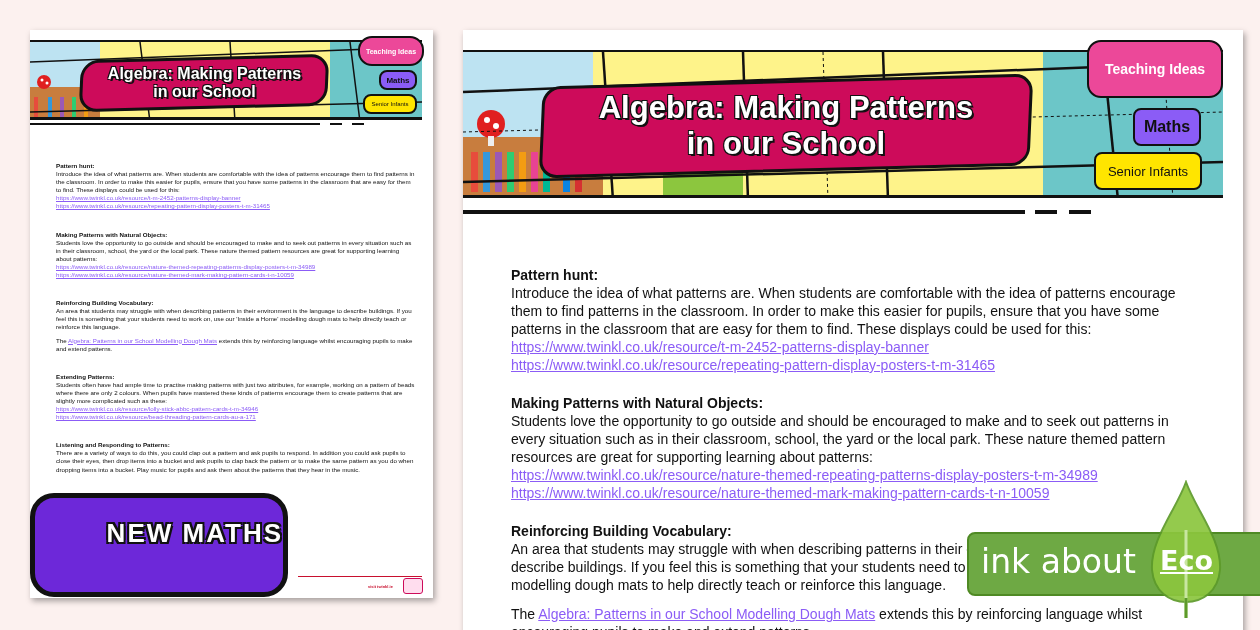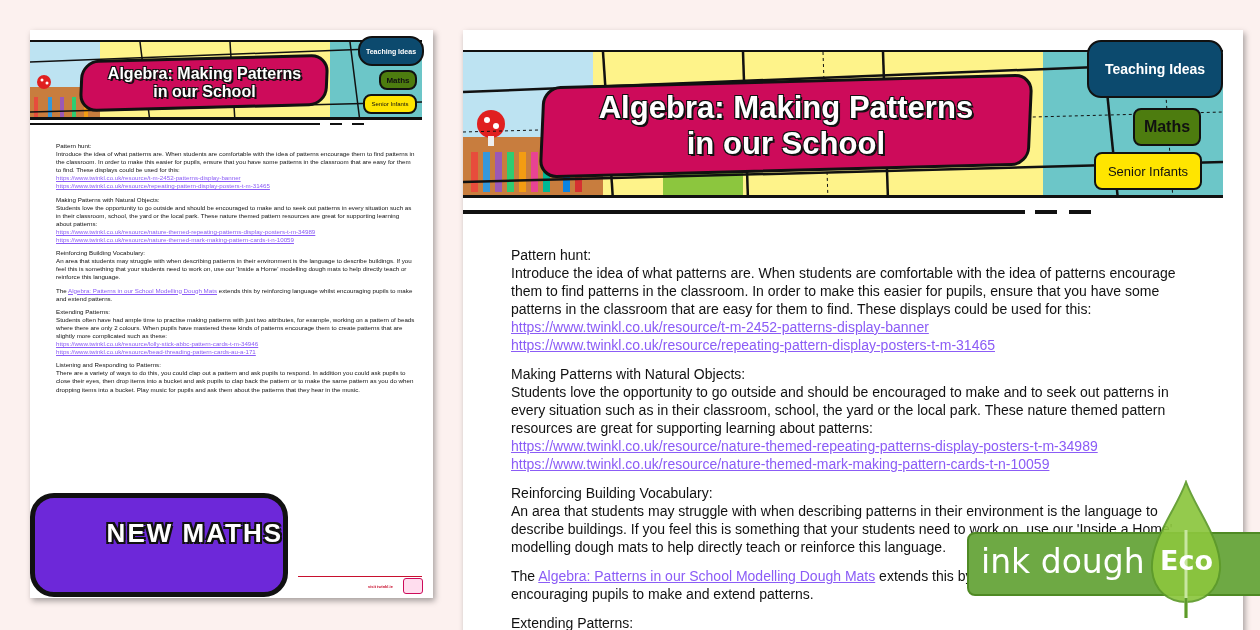--- a/index.html
+++ b/index.html
@@ -9,47 +9,47 @@
   .page { position: absolute; background: #fff; box-shadow: 2px 3px 6px rgba(0,0,0,0.35); overflow: hidden; }
   #page-left { left: 30px; top: 30px; width: 403px; height: 568px; }
   #page-right { left: 463px; top: 30px; width: 780px; height: 620px; }
 
   
   .banner { position: absolute; overflow: hidden; border-bottom: 3px solid #111; border-top: 2px solid #111; }
   .banner .scene { position: absolute; inset: 0; }
   .banner .title-box { position: absolute; background: #cd0b5a; border: 3px solid #111; border-radius: 18px; transform: skew(-4deg) rotate(-1.5deg); display: flex; align-items: center; justify-content: center; text-align: center; }
   .banner .title-text { color: #fff; font-weight: bold; text-shadow: -1px -1px 0 #111, 1px -1px 0 #111, -1px 1px 0 #111, 2px 2px 0 #111; line-height: 1.15; transform: skew(4deg) rotate(1.5deg); }
   .tag { position: absolute; border: 2px solid #111; border-radius: 8px; display: flex; align-items: center; justify-content: center; font-weight: bold; }
-  .tag.teaching { background: #0c4a6e; color: #fff; border-radius: 14px; }
-  .tag.maths { background: #4d7c0f; color: #111; }
+  .tag.teaching { background: #ec4899; color: #fff; border-radius: 14px; }
+  .tag.maths { background: #8b5cf6; color: #111; }
   .tag.infants { background: #ffe500; color: #111; font-weight: normal; }
   .rule { position: absolute; background: #111; }
 
   .content { position: absolute; color: #111; }
   .content .section { margin-bottom: 8px; }
-  .content .heading { font-weight: normal; }
+  .content .heading { font-weight: bold; margin-top: 20px; }
   .content a { color: #8b5cf6; text-decoration: underline; display: block; }
   .content a.inline { display: inline; font-weight: normal; }
 
   #page-left .content { left: 26px; top: 112px; width: 360px; font-size: 6.2px; line-height: 8.1px; }
   #page-left .content .section { margin-bottom: 5px; }
   #page-right .content { left: 48px; top: 216px; width: 690px; font-size: 14px; line-height: 18px; }
   #page-right .content .section { margin-bottom: 11px; }
 
   .curriculum { position: absolute; left: 30px; top: 493px; width: 258px; height: 104px; background: #6d28d9; border: 5px solid #111; border-radius: 24px; padding: 18px 0 0 20px; text-align: right; }
   .curriculum span { display: block; color: #fff; font-weight: bold; font-size: 26px; letter-spacing: 2px; line-height: 34px; text-shadow: -2px -2px 0 #111, 2px -2px 0 #111, -2px 2px 0 #111, 2px 2px 0 #111; }
 
   .footer-line { position: absolute; left: 268px; top: 546px; width: 124px; height: 1px; background: #c8102e; }
   .footer-text { position: absolute; left: 338px; top: 554px; font-size: 4px; color: #c8102e; font-weight: bold; }
   .footer-logo { position: absolute; left: 373px; top: 548px; width: 20px; height: 16px; border: 1px solid #cd0b5a; border-radius: 3px; background: #fde; }
 
   .eco { position: absolute; left: 967px; top: 532px; width: 300px; height: 64px; background: #6ea944; border: 2px solid #4f8a24; border-radius: 8px; }
   .eco-text { position: absolute; left: 12px; top: 8px; color: #fff; font-size: 33px; font-family: "DejaVu Sans", sans-serif; }
   .leaf { position: absolute; left: 1148px; top: 480px; width: 76px; height: 140px; }
-  .eco-label { position: absolute; left: 1160px; top: 545px; color: #fff; font-weight: bold; font-size: 27px; font-family: "DejaVu Sans", sans-serif; }
+  .eco-label { position: absolute; left: 1160px; top: 545px; color: #fff; font-weight: bold; font-size: 27px; font-family: "DejaVu Sans", sans-serif; text-decoration: underline; }
 </style>
 </head>
 <body>
 
 <div class="page" id="page-left">
   <div class="banner" style="left:0;top:10px;width:392px;height:80px;">
     <svg class="scene" width="392" height="80">
       <rect width="392" height="80" fill="#fef38a"></rect>
       <rect x="0" y="0" width="70" height="80" fill="#bde3f2"></rect>
       <rect x="0" y="45" width="70" height="35" fill="#c87d3e"></rect>
@@ -198,20 +198,20 @@
       <div class="heading">Extending Patterns:</div>
     </div>
   </div>
 </div>
 
 <div class="curriculum">
   <span>NEW MATHS</span>
 </div>
 
 <div class="eco">
-  <span class="eco-text">ink dough</span>
+  <span class="eco-text">ink about</span>
 </div>
 <svg class="leaf" viewBox="0 0 76 140">
   <path d="M38 2 C 28 30, 2 60, 4 90 C 6 112, 22 122, 38 122 C 54 122, 70 112, 72 90 C 74 60, 48 30, 38 2 Z" fill="#8cc63e" stroke="#5d9a2a" stroke-width="2" opacity="0.92"></path>
   <line x1="38" y1="50" x2="38" y2="138" stroke="#c8e6a0" stroke-width="3"></line>
   <line x1="38" y1="118" x2="38" y2="138" stroke="#5d9a2a" stroke-width="3"></line>
 </svg>
 <span class="eco-label">Eco</span>
 
 </body></html>

